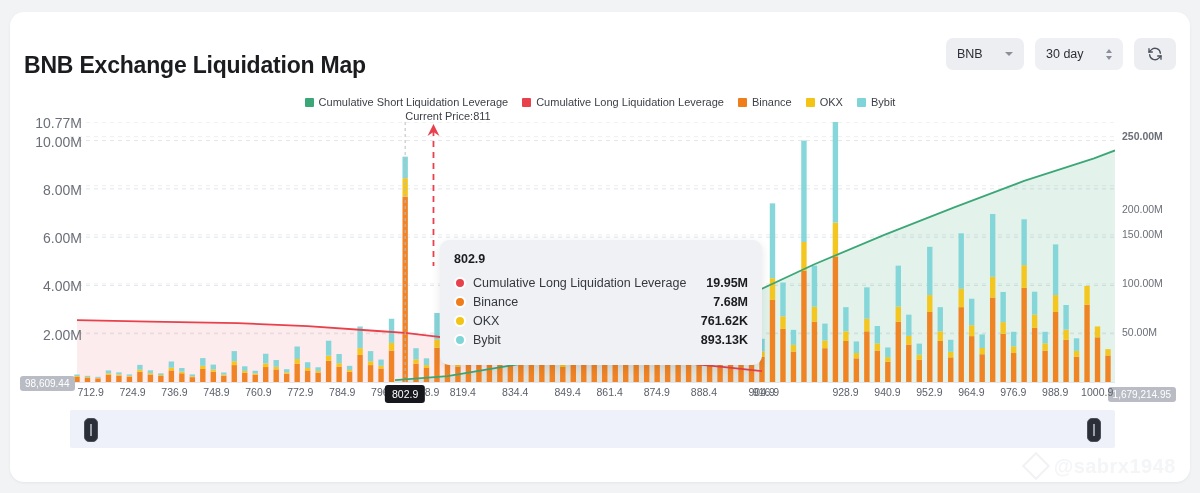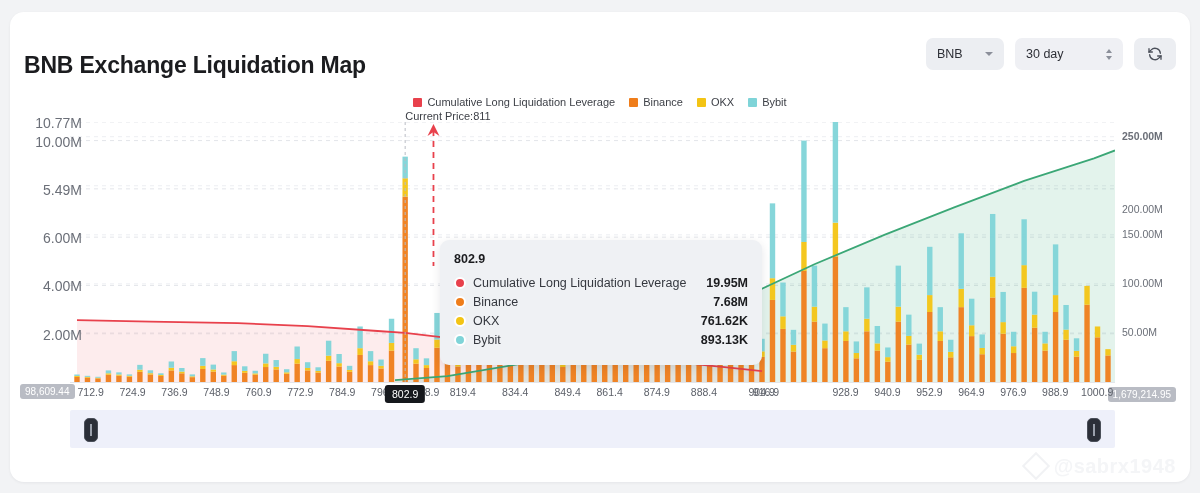--- a/index.html
+++ b/index.html
@@ -16,21 +16,21 @@
   
   .hdr{position:absolute;left:0;top:0;width:100%;height:82px;}
   .title{position:absolute;left:14px;top:40px;font-size:23px;font-weight:bold;color:#1b1c1f;letter-spacing:-.2px;}
   .ctrls{position:absolute;right:14px;top:26px;display:flex;align-items:center;gap:11px;}
   .sel{
     height:32px;border-radius:7px;background:#eceef2;display:flex;align-items:center;
     justify-content:space-between;padding:0 11px;font-size:12.5px;color:#2d2f36;
     box-sizing:border-box;cursor:pointer;
   }
   .sel.coin{width:78px;}
-  .sel.range{width:108px;background:#eff0f4;}
+  .sel.range{width:88px;background:#eff0f4;}
   .chev{width:0;height:0;border-left:4px solid transparent;border-right:4px solid transparent;border-top:4.5px solid #8b8f9a;}
   .spin{display:flex;flex-direction:column;gap:3px;align-items:center;}
   .spin i{display:block;width:0;height:0;border-left:3.5px solid transparent;border-right:3.5px solid transparent;}
   .spin i.up{border-bottom:4px solid #8b8f9a;}
   .spin i.dn{border-top:4px solid #8b8f9a;}
   .refresh{width:42px;height:32px;border-radius:7px;background:#eceef2;display:flex;align-items:center;justify-content:center;cursor:pointer;}
   
   .legend{position:absolute;left:0;top:84px;width:100%;text-align:center;font-size:11px;color:#3c3f46;}
   .legend .row{display:inline-flex;align-items:center;gap:5px;margin:0 7px;}
   .legend .sw{width:9px;height:9px;border-radius:1px;display:inline-block;}
@@ -89,20 +89,23 @@
           <path d="M20 11a8 8 0 0 0-13.7-5.2L3 9"></path>
             <path d="M4 13a8 8 0 0 0 13.7 5.2L21 15"></path>
           <path d="M3 4v5h5"></path>
             <path d="M21 20v-5h-5"></path>
         </svg>
       </div>
     </div>
   </div>
 
   <div class="legend" id="legend"><span class="row">
+        <span class="sw" style="background: rgb(59, 167, 118);"></span>
+        <span>Cumulative Short Liquidation Leverage</span>
+      </span><span class="row">
         <span class="sw" style="background: rgb(232, 65, 76);"></span>
         <span>Cumulative Long Liquidation Leverage</span>
       </span><span class="row">
         <span class="sw" style="background: rgb(239, 125, 26);"></span>
         <span>Binance</span>
       </span><span class="row">
         <span class="sw" style="background: rgb(243, 196, 20);"></span>
         <span>OKX</span>
       </span><span class="row">
         <span class="sw" style="background: rgb(127, 212, 216);"></span>
@@ -423,21 +426,21 @@
         <rect x="1035.310033444816" y="227.16805942432683" width="5.4" height="6.276694521819877" fill="#f3c414" opacity="0.95"></rect>
         <path d="M6.989966555183947,198.18867924528303 L80.38461538461539,199.66037735849056 L167.7591973244147,201.1320754716981 L237.65886287625418,204.0754716981132 L307.55852842809367,208.9811320754717 L335.1688963210702,210.94339622641508 L377.45819397993307,215.8490566037736 L447.3578595317726,224.67924528301887 L517.257525083612,232.52830188679246 L587.1571906354515,238.41509433962264 L657.056856187291,245.28301886792454 L692.0066889632106,249.20754716981133" fill="none" stroke="#e8414c" stroke-width="1.8"></path>
         <path d="M325.03344481605353,258.0377358490566 L377.45819397993307,254.11320754716982 L447.3578595317726,242.33962264150944 L517.257525083612,226.64150943396226 L587.1571906354515,208.9811320754717 L657.056856187291,187.39622641509436 L692.0066889632106,166.79245283018867 L744.4314381270902,142.2641509433962 L814.3311036789298,112.83018867924528 L884.2307692307692,85.35849056603774 L954.1304347826086,58.86792452830187 L1024.0301003344482,36.30188679245282 L1045,28.45283018867923" fill="none" stroke="#3ba776" stroke-width="1.8"></path>
         <line x1="363.4782608695652" y1="8" x2="363.4782608695652" y2="144.1225626740947" stroke="#e8414c" stroke-width="1.8" stroke-dasharray="6 5"></line>
         <path d="M363.4782608695652,2 L369.4782608695652,14 L363.4782608695652,10 L357.4782608695652,14 Z" fill="#e8414c"></path>
         <line x1="335.1688963210702" y1="0" x2="335.1688963210702" y2="260" stroke="#b9bcc4" stroke-width="1" stroke-dasharray="3 3"></line>
       </svg>
   </div>
   <div class="axis-line"></div>
 
-  <div class="badge" style="left:10px;top:372px;">98,609.44</div>
+  <div class="badge" style="left:10px;top:364px;">98,609.44</div>
   <div class="badge" style="right:14px;top:358px;margin-top:17px;">1,679,214.95</div>
 
   <div class="tip">
     <h4>802.9</h4>
     <div id="tiprows">
         <div class="tr">
           <span class="dot" style="background:#e8414c"></span>
           <span class="nm">Cumulative Long Liquidation Leverage</span>
           <span class="vl">19.95M</span>
         </div>
@@ -467,21 +470,21 @@
         <i></i>
       </div>
   </div>
 
   <div class="wm">
     <span class="dia"></span>
     <span class="txt">@sabrx1948</span>
   </div>
 <div class="ax-l" style="top: 103px;">10.77M</div>
     <div class="ax-l" style="top: 121.589px;">10.00M</div>
-    <div class="ax-l" style="top: 169.871px;">5.49M</div>
+    <div class="ax-l" style="top: 169.871px;">8.00M</div>
     <div class="ax-l" style="top: 218.153px;">6.00M</div>
     <div class="ax-l" style="top: 266.435px;">4.00M</div>
     <div class="ax-l" style="top: 314.718px;">2.00M</div>
     <div class="ax-r" style="top: 117.717px; font-weight: bold;">250.00M</div>
     <div class="ax-r" style="top: 166.774px; margin-top: 24px;">200.00M</div>
     <div class="ax-r" style="top: 215.83px;">150.00M</div>
     <div class="ax-r" style="top: 264.887px;">100.00M</div>
     <div class="ax-r" style="top: 313.943px;">50.00M</div>
     <div class="xlab" style="left: 80.6204px;">712.9</div>
     <div class="xlab" style="left: 122.56px;">724.9</div>

